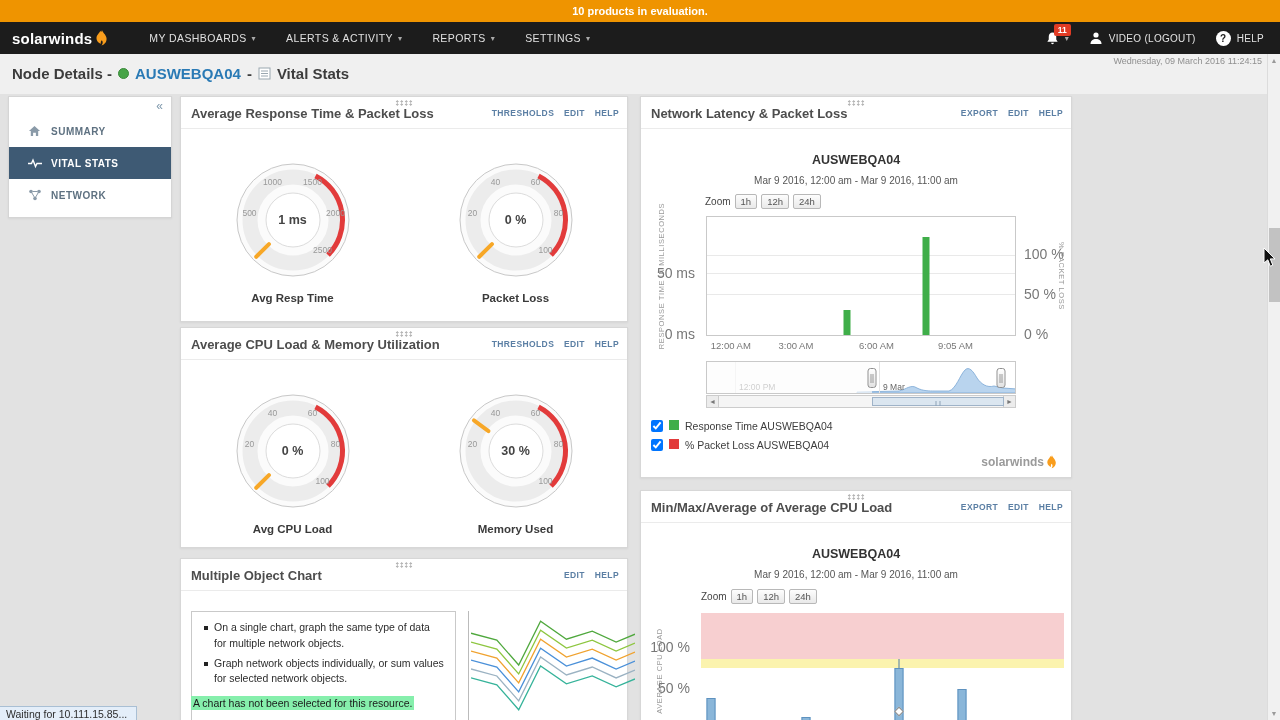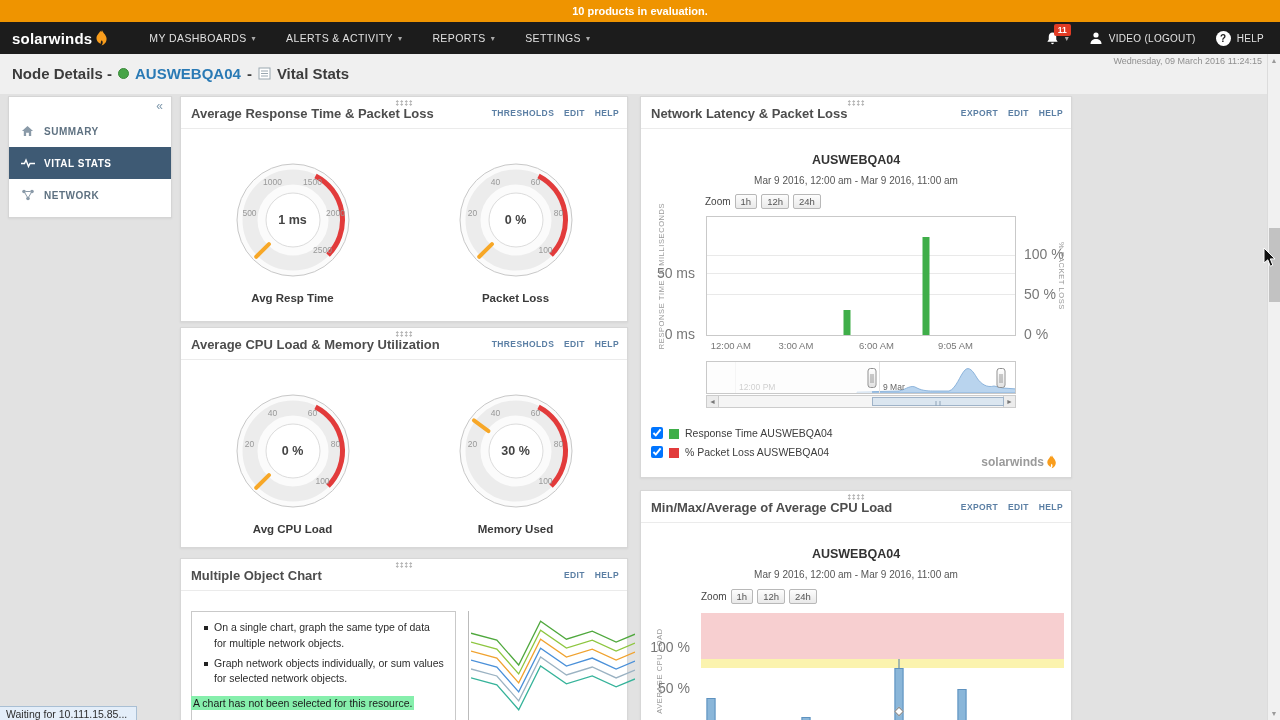--- a/index.html
+++ b/index.html
@@ -37,21 +37,21 @@
   .page-title { position:absolute; left:12px; top:11px; font-size:15px; font-weight:bold; color:#3c3c3c;
                 display:flex; align-items:center; gap:6px; }
   .status-dot { width:11px; height:11px; border-radius:50%; background:#47a447; border:1px solid #3a8a3a; }
   .node-name { color:#2a7ab5; }
 
   
   .sidebar { position:absolute; left:8px; top:42px; width:164px; background:#fff; border:1px solid #d5d5d5;
              box-shadow:0 1px 2px rgba(0,0,0,.06); padding-bottom:6px; }
   .collapse { height:18px; text-align:right; padding-right:8px; color:#7d97ab; font-size:12px;
               line-height:18px; cursor:pointer; }
-  .side-item { display:flex; align-items:center; height:32px; padding-left:11px; gap:9px; font-size:10px;
+  .side-item { display:flex; align-items:center; height:32px; padding-left:18px; gap:9px; font-size:10px;
                font-weight:bold; letter-spacing:.5px; color:#5e7181; cursor:pointer; }
   .side-item .icn { color:#8a9aa8; width:15px; text-align:center; display:flex; justify-content:center; }
   .side-item.active { background:#3e5a74; color:#fff; }
   .side-item.active .icn { color:#fff; }
 
   
   .card { position:absolute; background:#fff; border:1px solid #d7d7d7; box-shadow:0 1px 2px rgba(0,0,0,.06); }
   .card-header { position:relative; height:32px; border-bottom:1px solid #ebebeb; }
   .card-title { position:absolute; left:10px; top:9px; font-size:13px; font-weight:bold; color:#4d4d4d; }
   .card-links { position:absolute; right:8px; top:11px; font-size:8.5px; font-weight:bold; color:#5b7fa4;
@@ -115,21 +115,21 @@
   .scroll-arrow { position:absolute; top:0; bottom:0; width:12px; background:#ececec; color:#777;
                   font-size:7px; text-align:center; line-height:11px; cursor:pointer; }
   .scroll-arrow.left { left:0; border-right:1px solid #ccc; }
   .scroll-arrow.right { right:0; border-left:1px solid #ccc; }
   .hthumb { position:absolute; top:1px; bottom:1px; background:#dbe6f0; border:1px solid #9fb3c8; cursor:grab; }
   .hthumb i { position:absolute; left:50%; top:3px; transform:translateX(-50%); width:5px; height:5px;
               border-left:1px solid #8fa3b8; border-right:1px solid #8fa3b8; }
 
   
   .legend { position:absolute; font-size:10.5px; color:#3d3d3d; }
-  .legend-row { display:flex; align-items:flex-end; height:19px; gap:6px; }
+  .legend-row { display:flex; align-items:flex-start; height:19px; gap:6px; }
   .legend input { width:12px; height:12px; margin:0; }
   .swatch { width:10px; height:10px; display:inline-block; }
   .watermark { position:absolute; display:flex; align-items:center; color:#9a9a9a; font-weight:bold;
                font-size:12px; gap:2px; }
 
   
   .moc-body { position:absolute; left:10px; top:52px; display:flex; }
   .moc-bullets { width:265px; border:1px solid #c9c9c9; padding:8px 10px 8px 10px; background:#fff; }
   .moc-bullets li { list-style:none; position:relative; padding-left:12px; font-size:10.5px; line-height:1.5;
                     color:#2d2d2d; margin-bottom:4px; }

